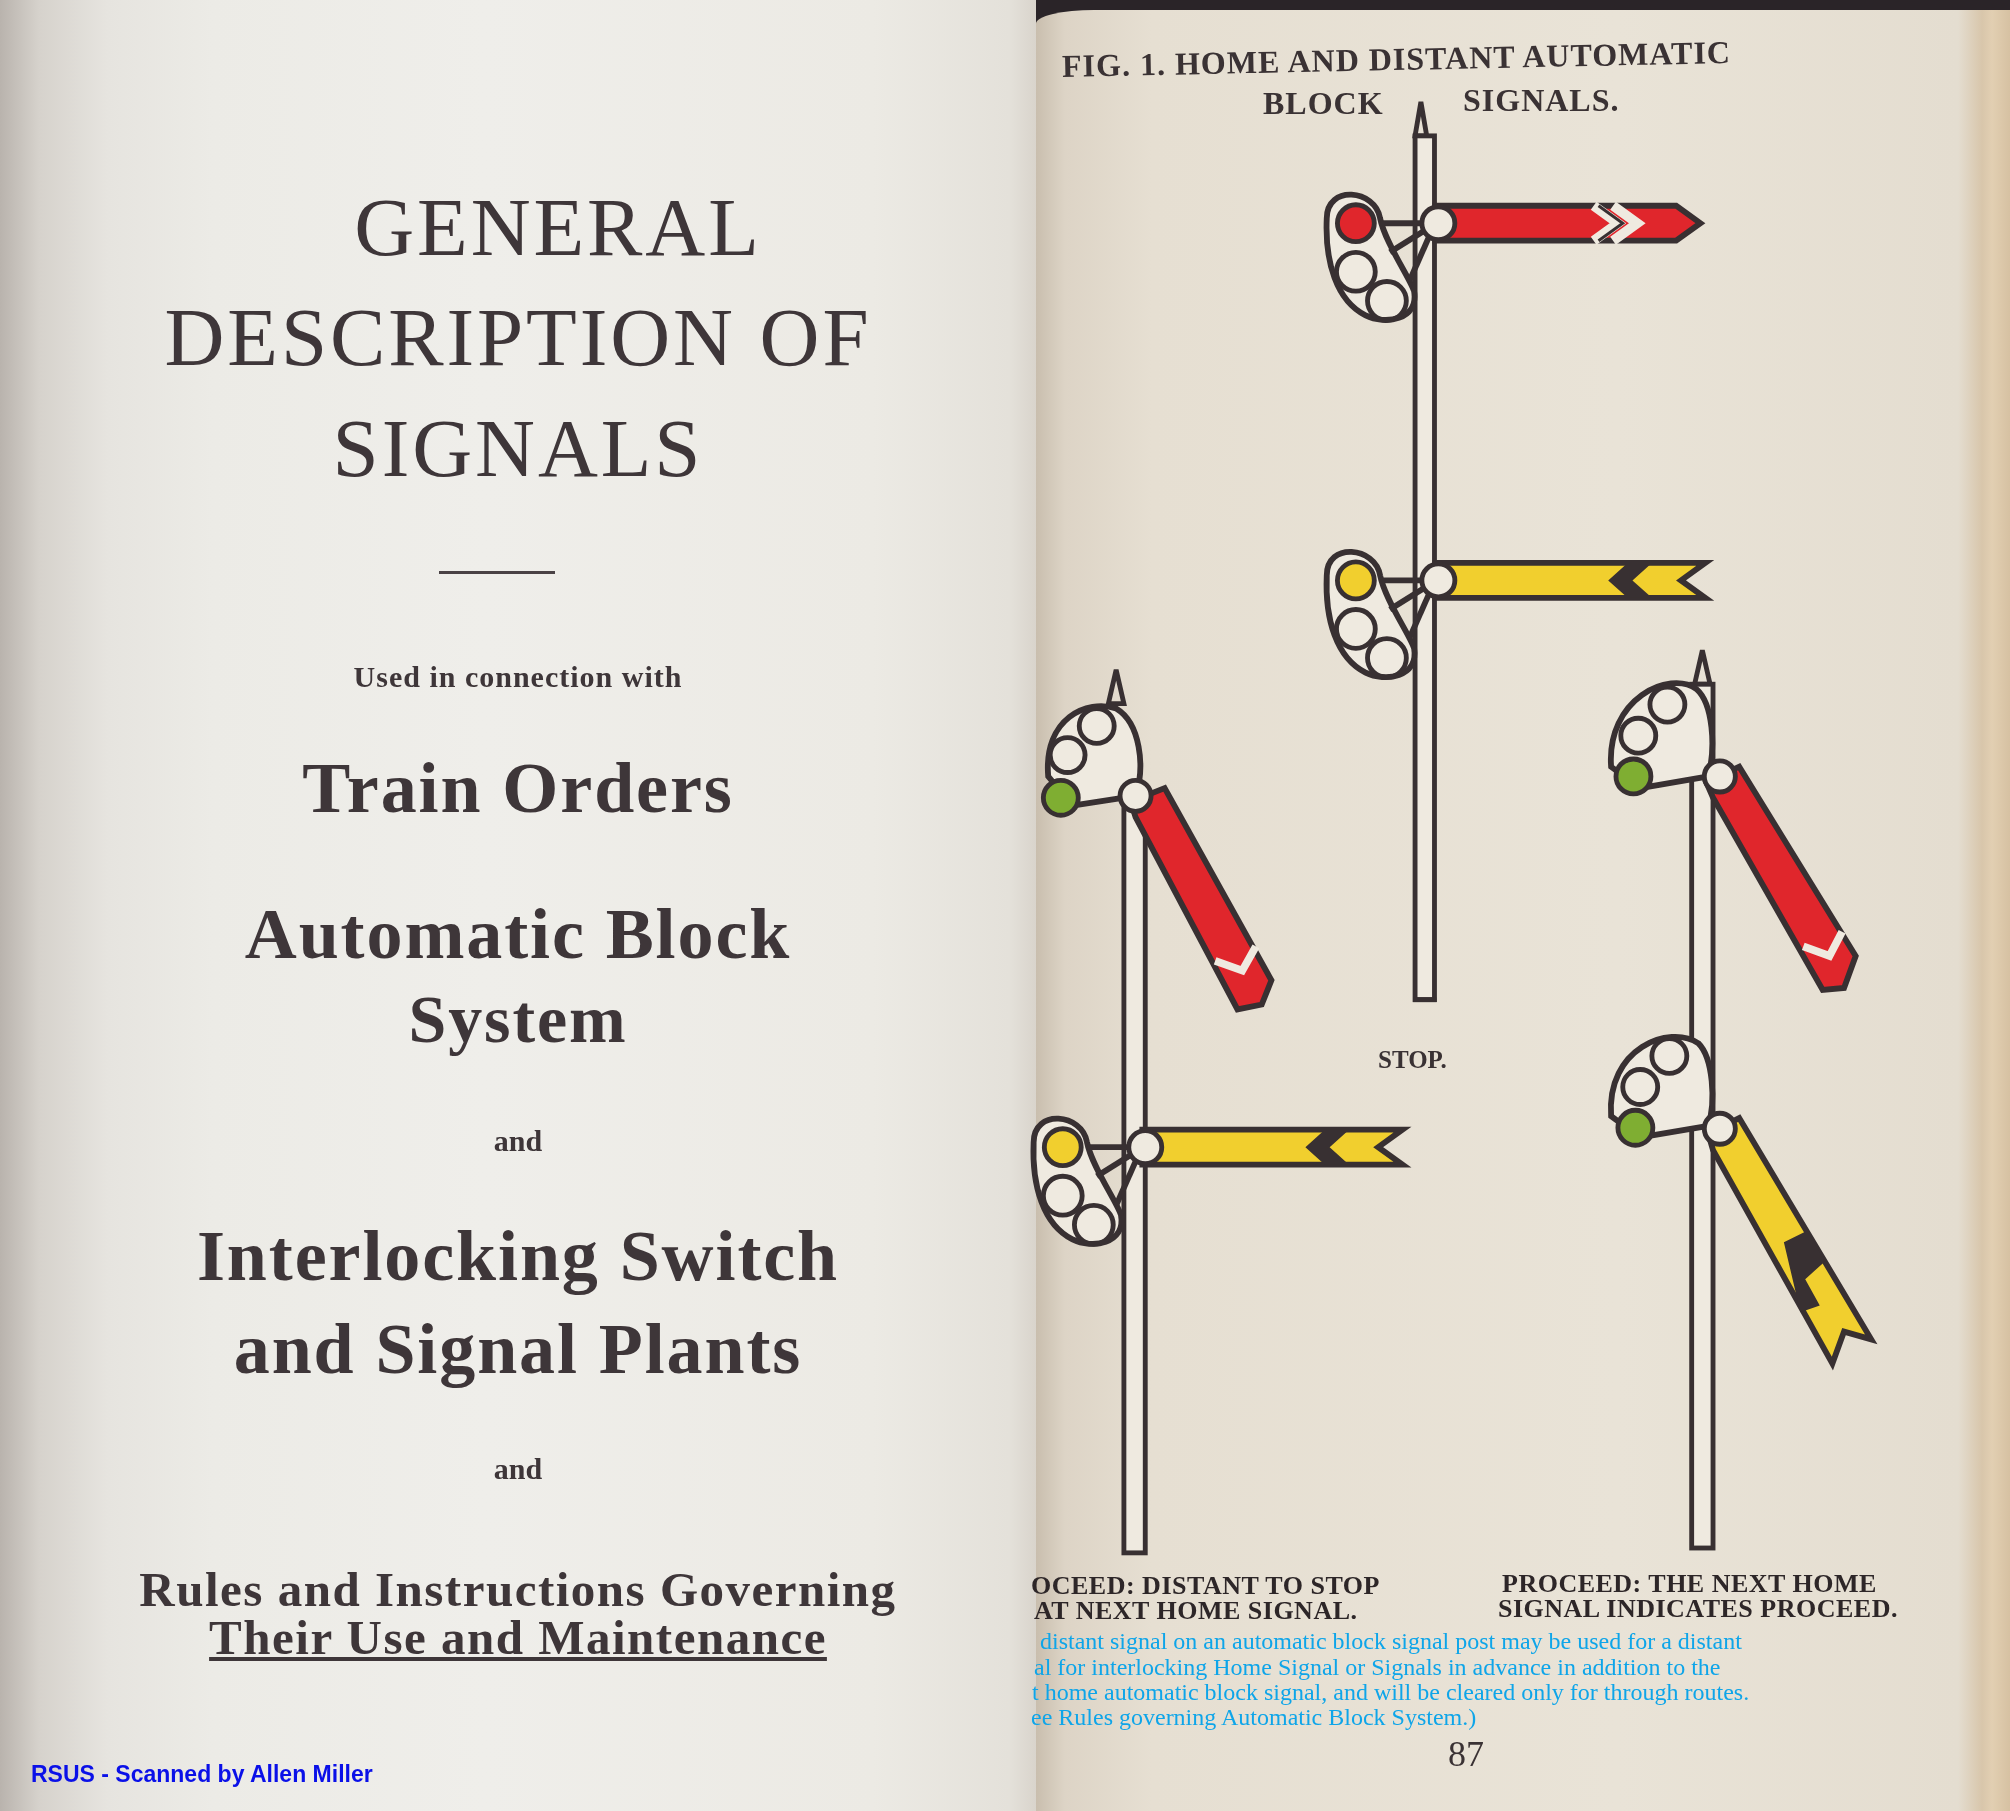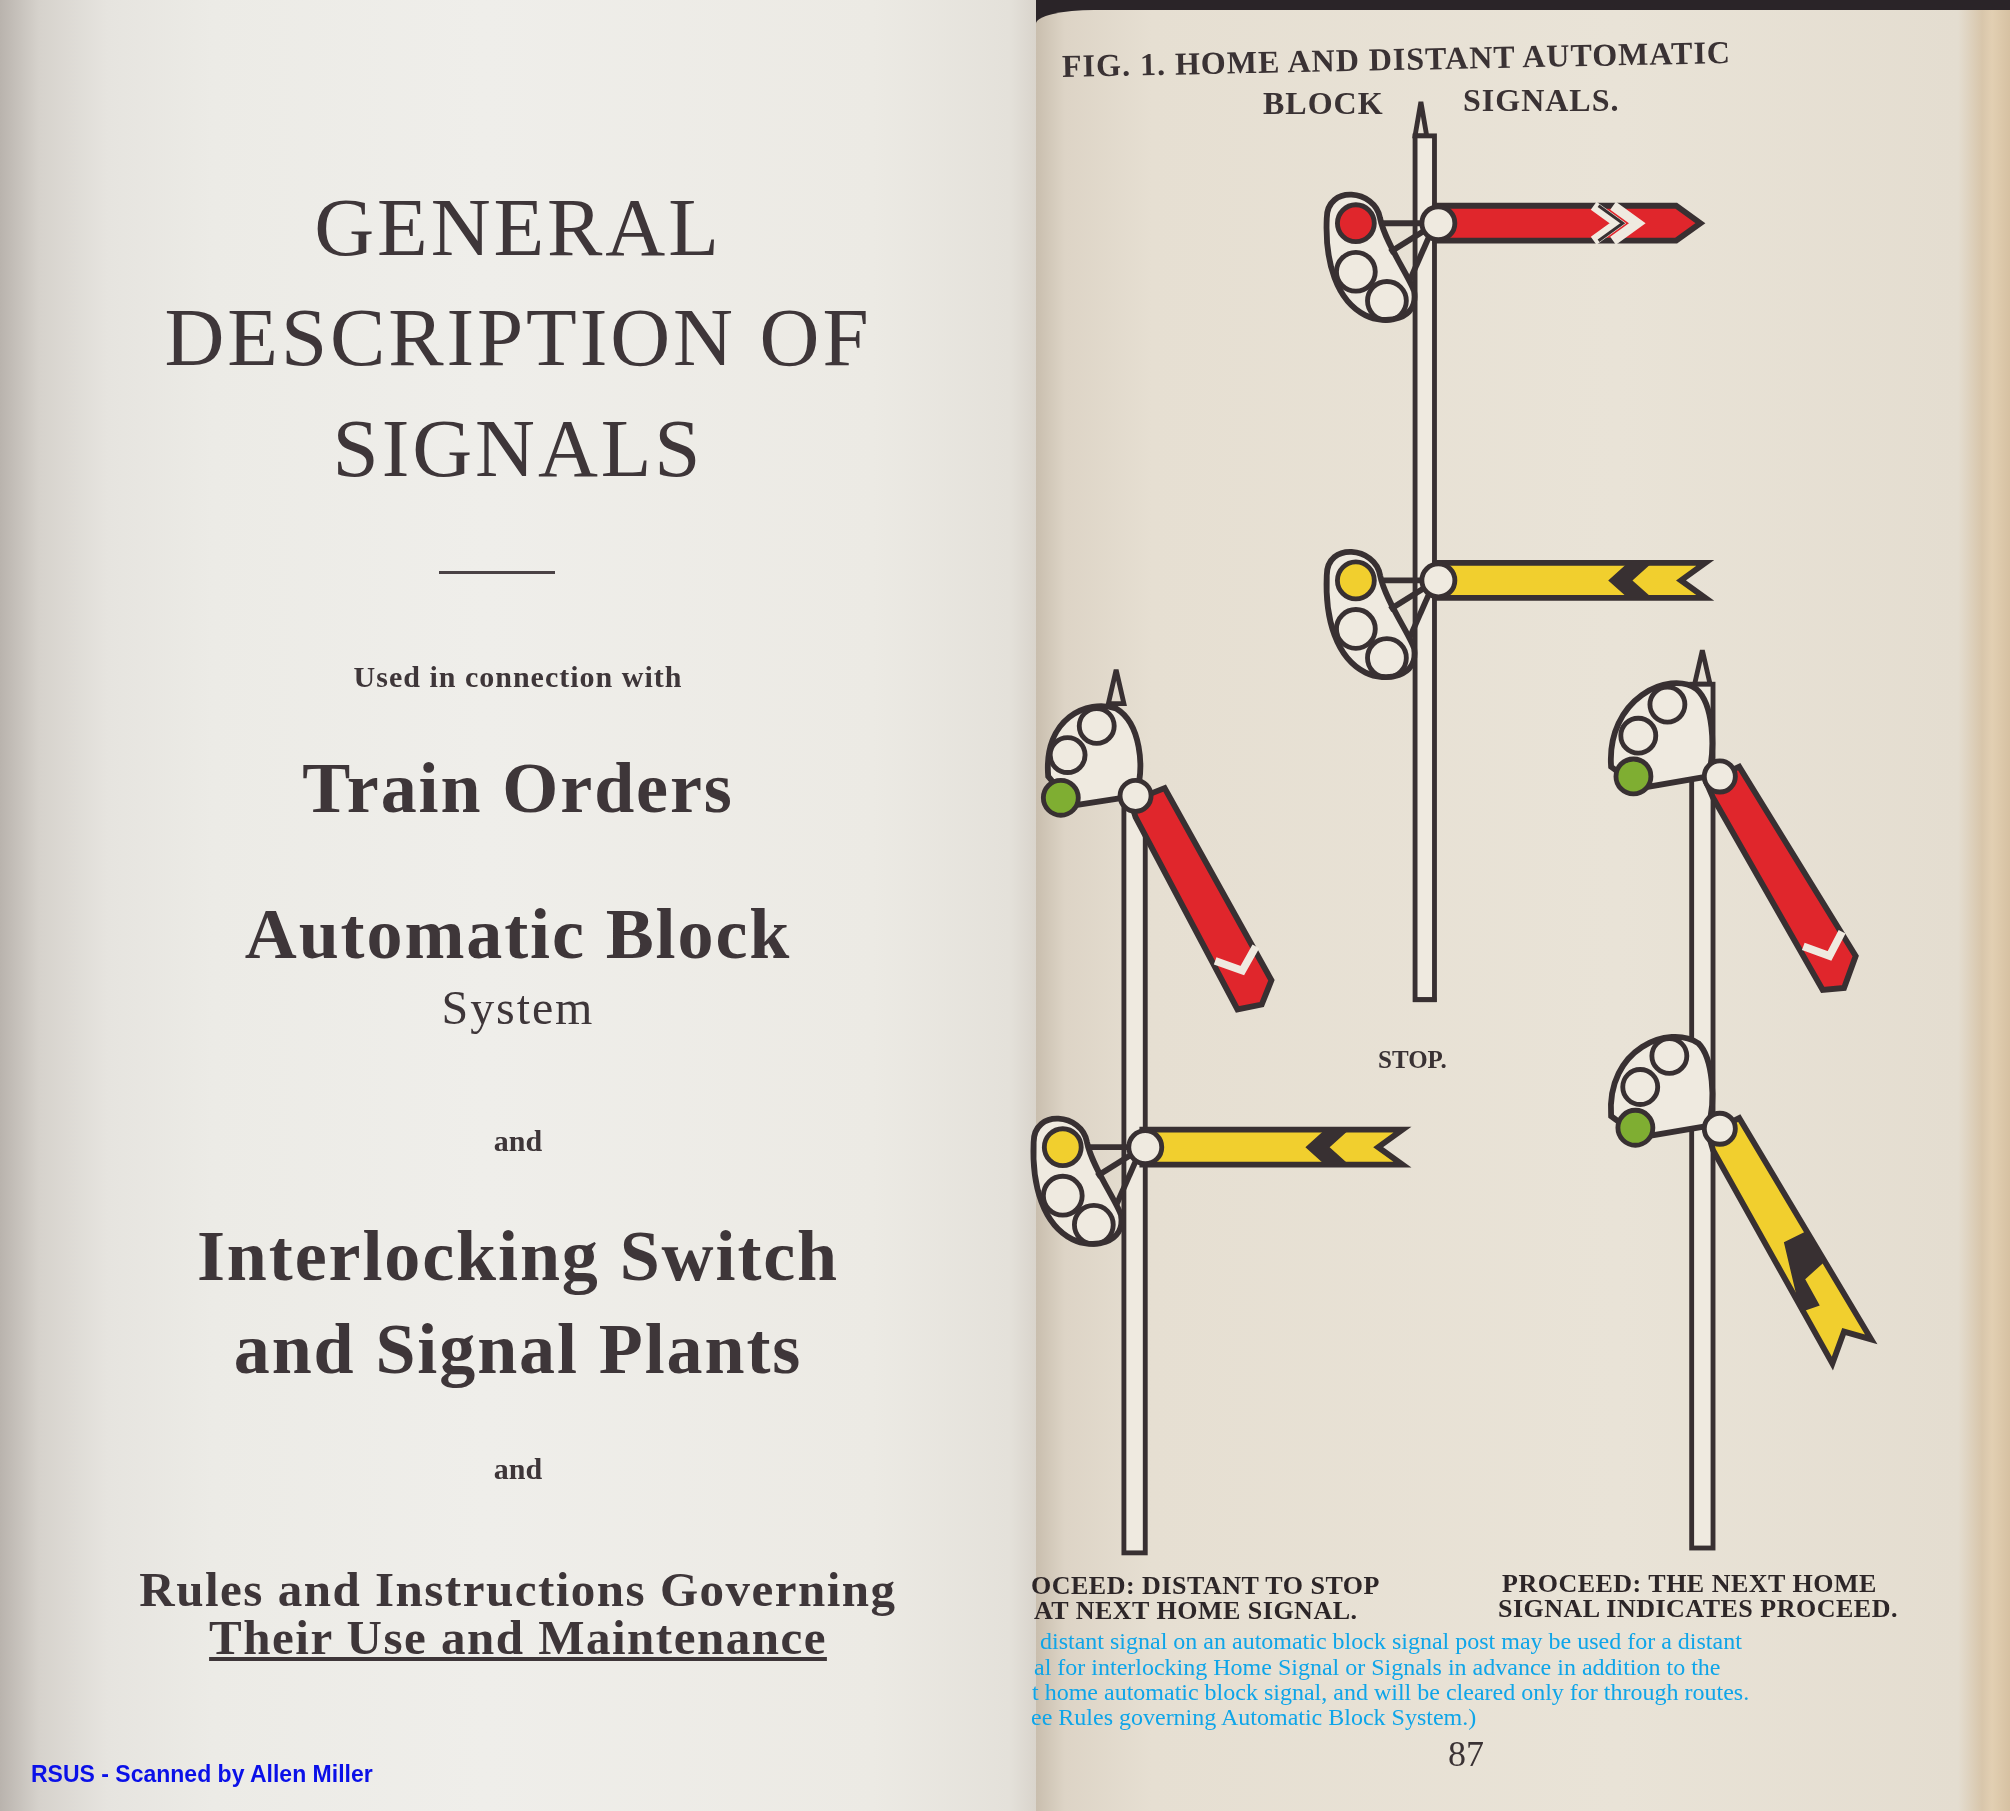--- a/index.html
+++ b/index.html
@@ -18,31 +18,31 @@
   .rt { position:absolute; color:#3a3234; font-family:"Liberation Serif", serif; }
   .fig-title { font-weight:bold; font-size:32px; letter-spacing:1px; }
   .caption { font-family:"Liberation Serif", serif; font-weight:bold; font-size:26px; letter-spacing:0.5px; line-height:27px; color:#2d2628; }
   .note { font-family:"Liberation Serif", serif; font-size:24px; line-height:26px; color:#0ea5e9; white-space:nowrap; }
   svg.signals { position:absolute; left:0; top:0; }
 </style>
 </head>
 <body>
 
 <div class="page-left">
-  <div class="lt serif t-title" style="top:179px;">GENERAL</div>
+  <div class="lt serif t-title" style="top:179px;margin-left:40px;">GENERAL</div>
   <div class="lt serif t-title" style="top:289px;">DESCRIPTION OF</div>
   <div class="lt serif t-title" style="top:400px;">SIGNALS</div>
   <div class="rule"></div>
 
   <div class="lt serif-bold" style="top:660px; font-size:30px; letter-spacing:1px;text-align:center;">Used in connection with</div>
 
   <div class="lt serif" style="top:893px; font-size:72px; letter-spacing:1.9px; font-weight:bold;">Automatic Block</div>
 
   <div class="lt serif" style="top:747px; font-size:72px; letter-spacing:1.9px; font-weight:bold;">Train Orders</div>
-  <div class="lt serif" style="top:980px; font-size:48px; letter-spacing:1.9px; font-weight:normal;">System</div>
+  <div class="lt serif" style="top:980px; font-size:68px; letter-spacing:1.9px; font-weight:bold;">System</div>
 
   <div class="lt serif-bold" style="top:1124px; font-size:30px;">and</div>
 
   <div class="lt serif" style="top:1215px; font-size:72px; letter-spacing:1.9px; font-weight:bold;">Interlocking Switch</div>
   <div class="lt serif" style="top:1308px; font-size:72px; letter-spacing:1.9px; font-weight:bold;">and Signal Plants</div>
 
   <div class="lt serif-bold" style="top:1452px; font-size:30px;">and</div>
 
   <div class="lt serif" style="top:1545px; font-size:49px; letter-spacing:1.5px; font-weight:bold;margin-top:16px;">Rules and Instructions Governing</div>
   <div class="lt serif" style="top:1609px; font-size:49px; letter-spacing:1.5px; font-weight:bold;text-decoration:underline;">Their Use and Maintenance</div>

